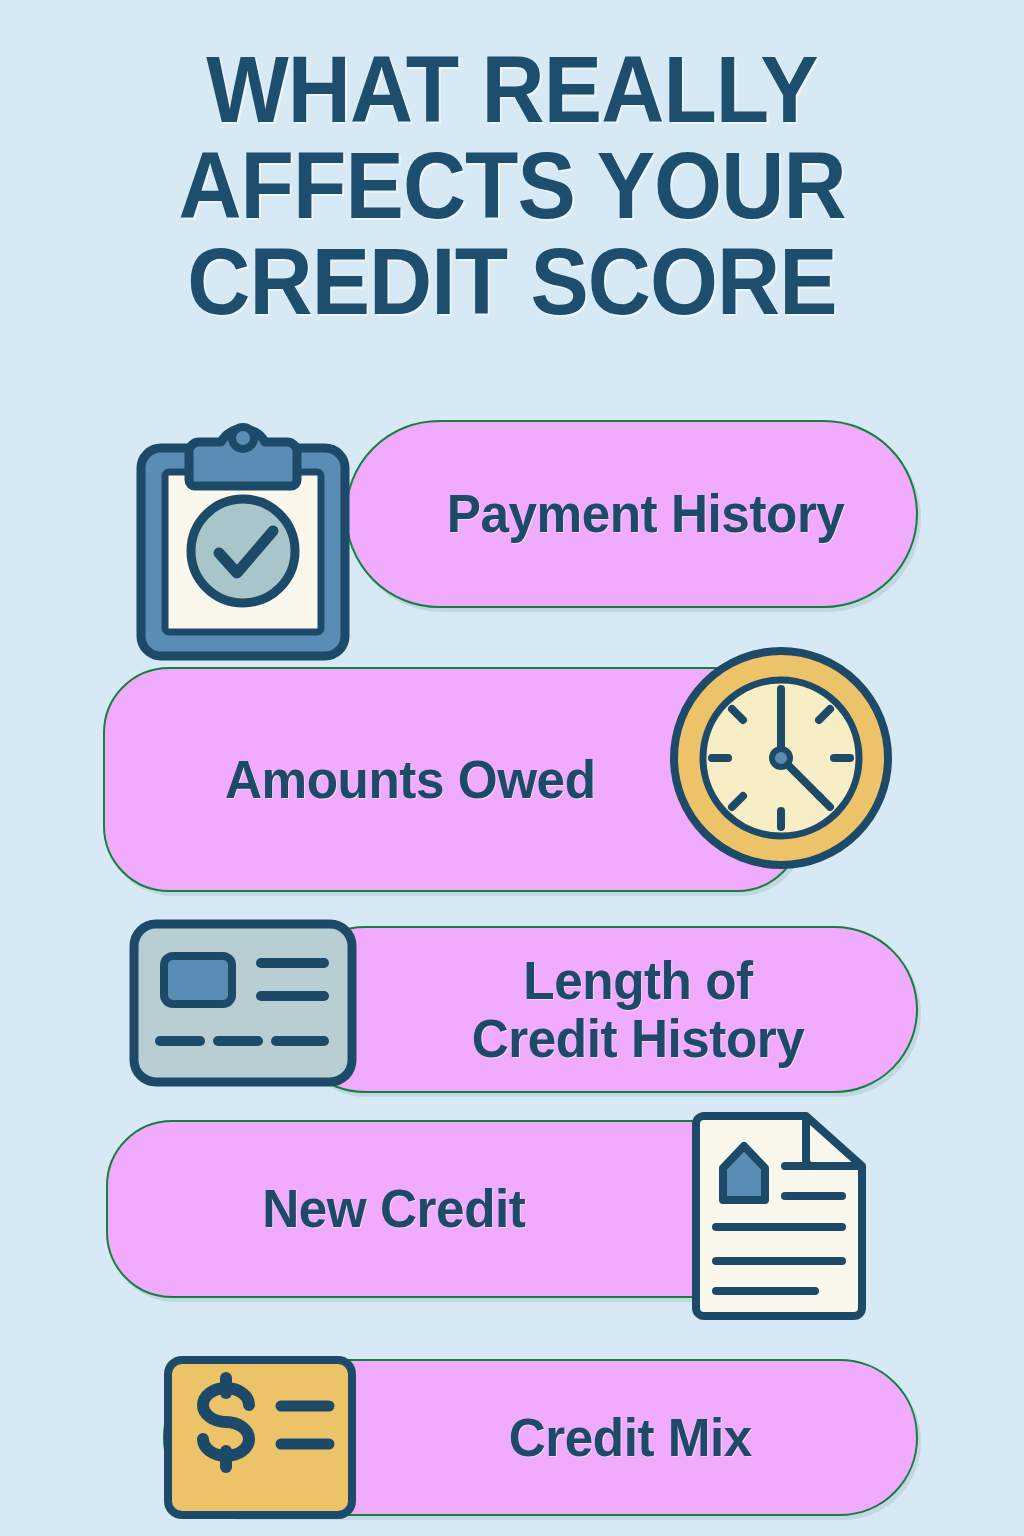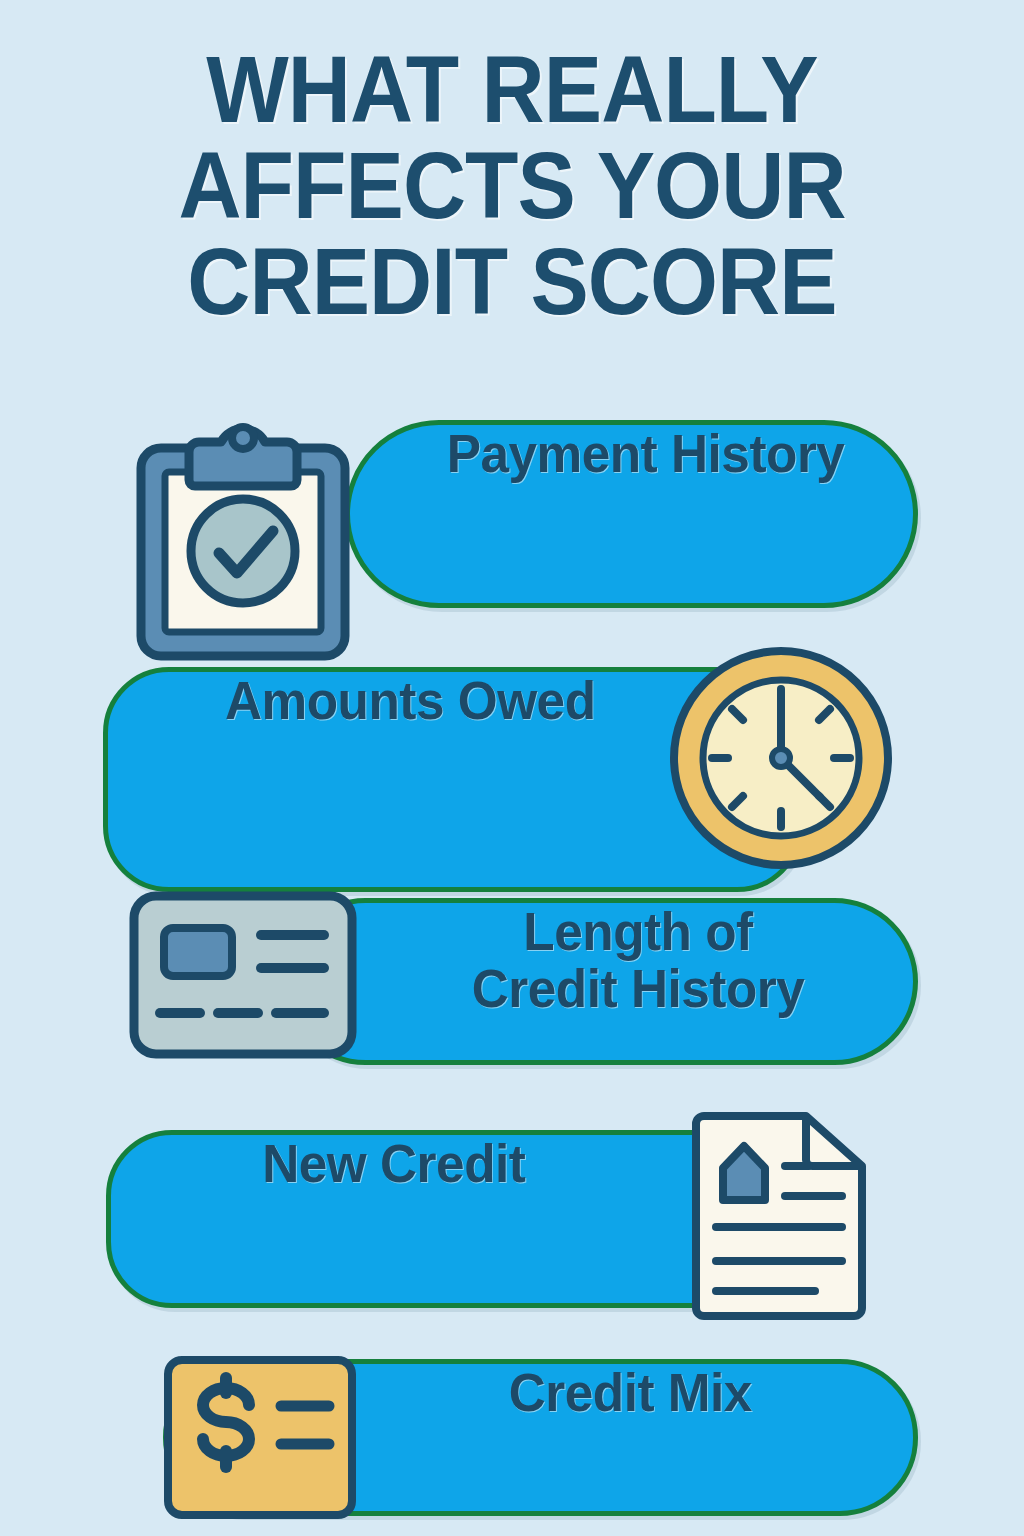--- a/index.html
+++ b/index.html
@@ -44,24 +44,25 @@
 
   
   .row {
     position: absolute;
     left: 0;
     width: 1024px;
   }
 
   .pill {
     position: absolute;
-    background: #0ea5e9;
-    border: 5px solid #15803d;
+    background: #f0abfc;
+    border: 2px solid #15803d;
     box-sizing: border-box;
     display: flex;
+    align-items: center;
     justify-content: center;
     box-shadow: 3px 4px 0 rgba(120,150,170,0.22);
   }
   .pill-label {
     color: #1d4a68;
     font-weight: bold;
     font-size: 54px;
     line-height: 1.06;
     text-align: center;
     letter-spacing: -0.5px;
@@ -81,28 +82,28 @@
   #row1 .pill-label { padding-left: 30px; }
   #row1 .icon-box { left: 133px; top: 0px; }
 
   
   #row2 { top: 645px; height: 240px; }
   #row2 .pill { left: 103px; top: 22px; width: 700px; height: 225px; border-radius: 66px; }
   #row2 .pill-label { padding-right: 90px; }
   #row2 .icon-box { left: 668px; top: 0px; }
 
   
-  #row3 { top: 890px; height: 190px; }
+  #row3 { top: 918px; height: 190px; }
   #row3 .pill { left: 282px; top: 8px; width: 636px; height: 167px; border-radius: 84px; }
   #row3 .pill-label { padding-left: 80px; }
   #row3 .icon-box { left: 128px; top: 0px; }
 
   
   #row4 { top: 1108px; height: 220px; }
-  #row4 .pill { left: 106px; top: 22px; width: 700px; height: 178px; border-radius: 66px; }
+  #row4 .pill { left: 106px; top: 12px; width: 700px; height: 178px; border-radius: 66px; }
   #row4 .pill-label { padding-right: 130px; }
   #row4 .icon-box { left: 682px; top: 0px; }
 
   
   #row5 { top: 1355px; height: 170px; padding-left: 24px; }
   #row5 .pill { left: 163px; top: 4px; width: 755px; height: 157px; border-radius: 78px; }
   #row5 .pill-label { padding-left: 190px; }
   #row5 .icon-box { left: 163px; top: 0px; }
 </style>
 </head>

